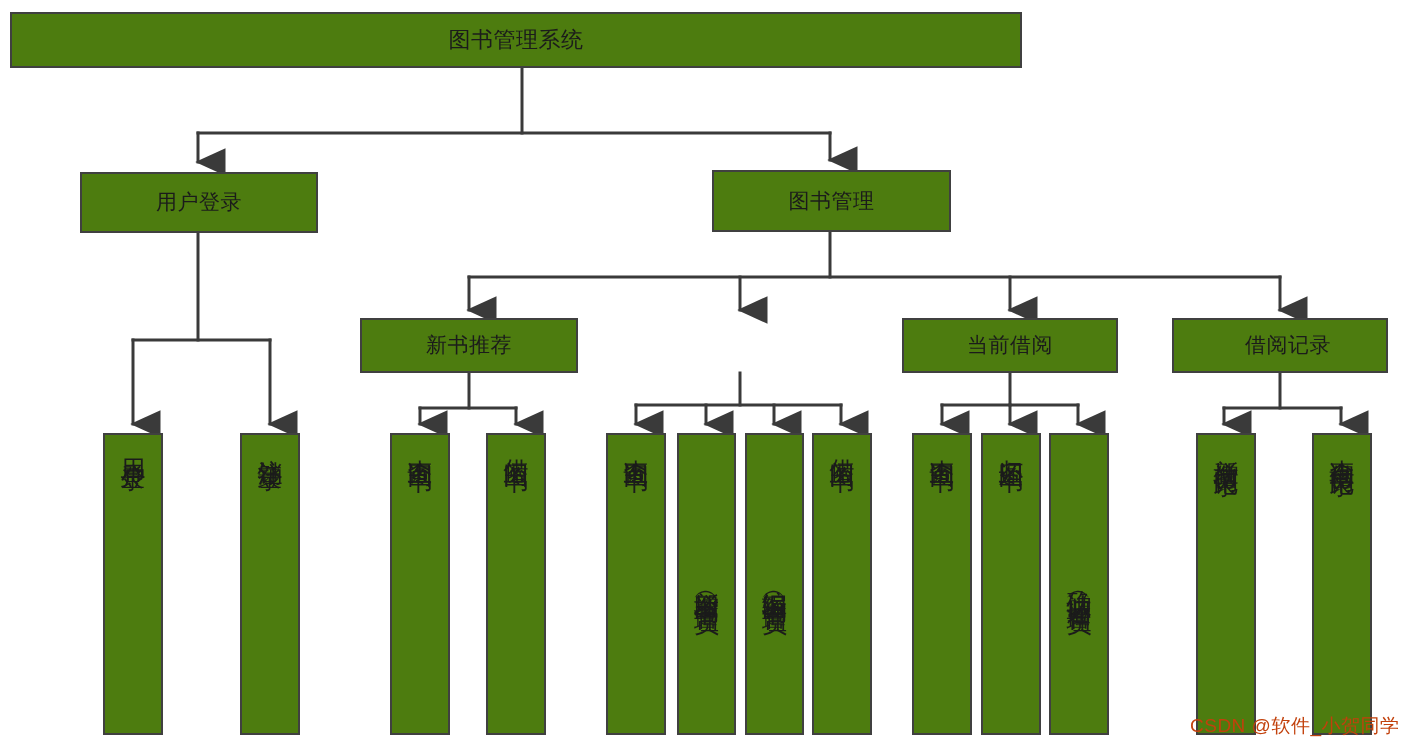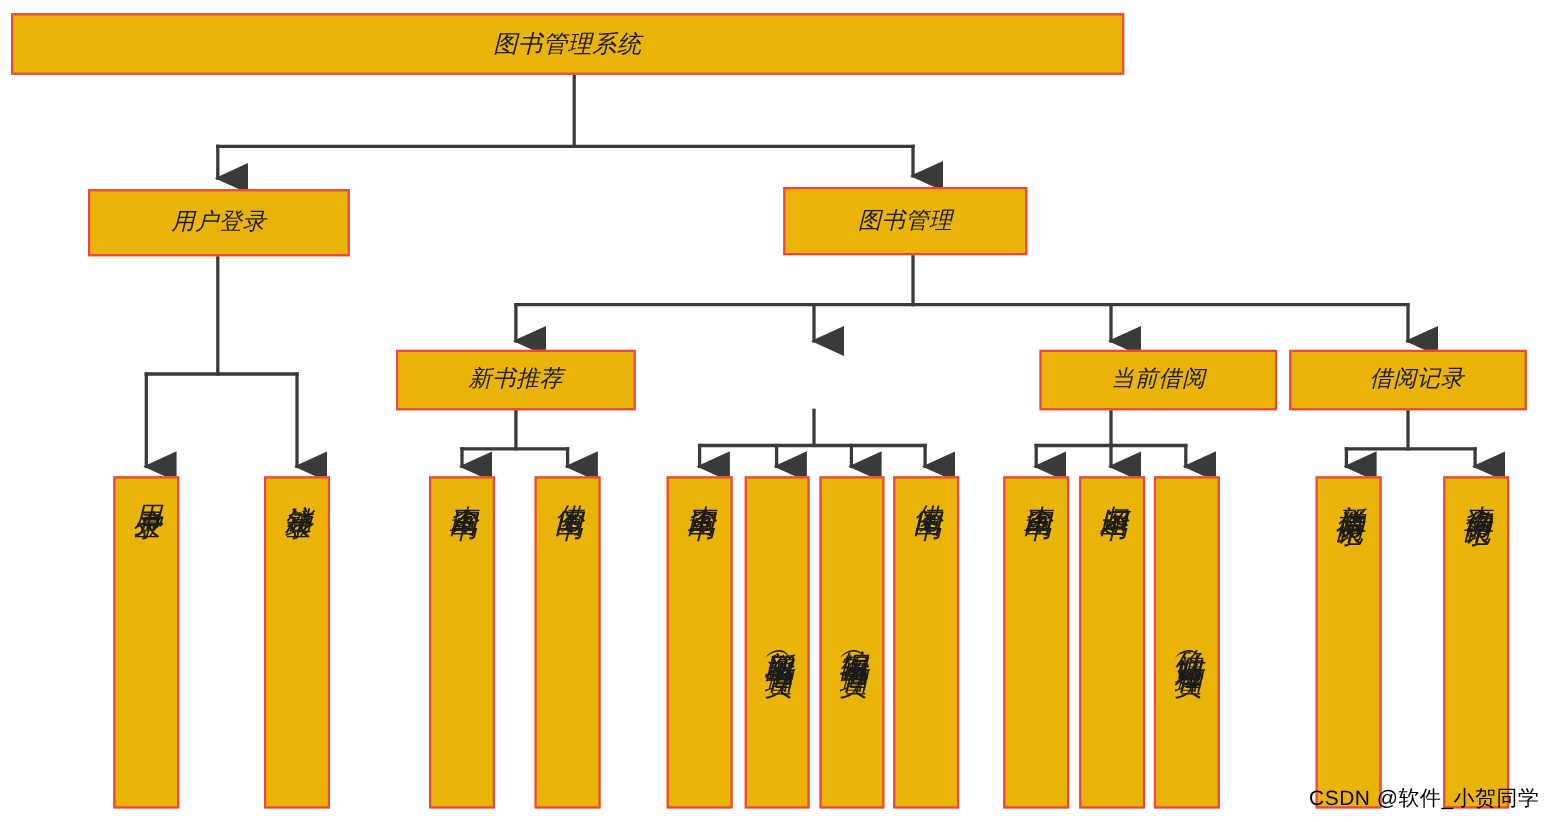--- a/index.html
+++ b/index.html
@@ -22,28 +22,27 @@
     position: absolute;
     left: 0;
     top: 0;
     width: 1405px;
     height: 747px;
     pointer-events: none;
   }
   .node {
     position: absolute;
     box-sizing: border-box;
-    background: #eab308;
-    border: 2px solid #ef4444;
+    background: #4d7c0f;
+    border: 2px solid #404040;
     display: flex;
     align-items: center;
     justify-content: center;
     color: #1b1b1b;
     z-index: 2;
-    font-style: italic;
   }
   .node .node-label {
     display: block;
     text-align: center;
     line-height: 1.18;
   }
   
   .node.horizontal .node-label {
     font-size: 21px;
     letter-spacing: 0.5px;
@@ -69,21 +68,21 @@
   
   .node.vertical.tall {
     align-items: center;
     padding-top: 0;
   }
   #watermark {
     position: absolute;
     left: 1190px;
     top: 713px;
     font-size: 19px;
-    color: #000000;
+    color: #c2410c;
     white-space: nowrap;
     z-index: 5;
     letter-spacing: 0.5px;
   }
 </style>
 </head>
 <body>
 
 <div id="diagram-root">
 
@@ -137,28 +136,28 @@
     </g>
   </svg>
 
   <div class="node horizontal root" style="left:10px; top:12px; width:1012px; height:56px;">
     <span class="node-label">图书管理系统</span>
   </div>
 
   <div class="node horizontal" style="left:80px; top:172px; width:238px; height:61px;">
     <span class="node-label">用户登录</span>
   </div>
-  <div class="node horizontal" style="left:712px; top:170px; width:222px; height:62px;">
+  <div class="node horizontal" style="left:712px; top:170px; width:239px; height:62px;">
     <span class="node-label">图书管理</span>
   </div>
 
   <div class="node horizontal" style="left:360px; top:318px; width:218px; height:55px;align-items:center;">
     <span class="node-label">新书推荐</span>
   </div>
-  <div class="node horizontal" style="left:902px; top:318px; width:216px; height:55px;margin-left:43px;">
+  <div class="node horizontal" style="left:902px; top:318px; width:216px; height:55px;">
     <span class="node-label">当前借阅</span>
   </div>
   <div class="node horizontal" style="left:1172px; top:318px; width:216px; height:55px;padding-left:16px;">
     <span class="node-label">借阅记录</span>
   </div>
 
   <div class="node vertical" style="left:103px; top:433px; width:60px; height:302px;">
     <span class="node-label">用户登录</span>
   </div>
   <div class="node vertical" style="left:240px; top:433px; width:60px; height:302px;">

